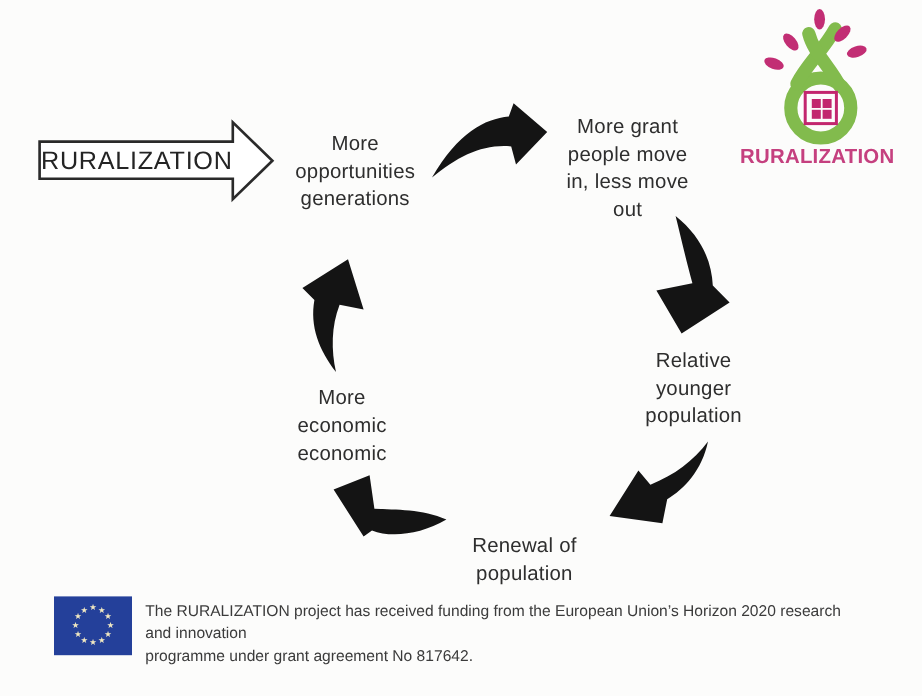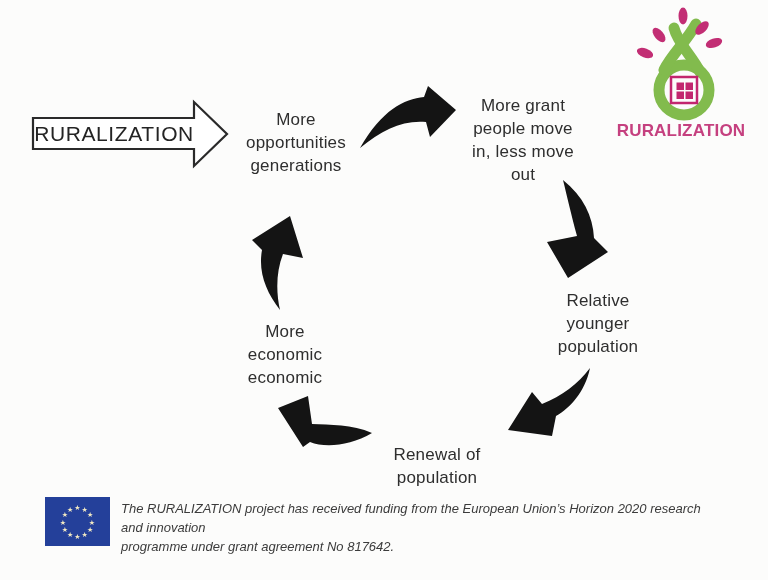--- a/index.html
+++ b/index.html
@@ -12,37 +12,37 @@
   .stage > svg{position:absolute;left:0;top:0;}
 
   
   .node{
     position:absolute;text-align:center;
     font-size:17px;line-height:23px;font-weight:500;
     color:#2e2e2e;letter-spacing:.2px;
   }
   .n1{left:234px;top:108px;width:124px;}
   .n2{left:451px;top:94px;width:144px;}
-  .n3{left:534px;top:289px;width:128px;}
+  .n3{left:514px;top:289px;width:128px;}
   .n4{left:374px;top:403px;width:126px;margin-top:40px;}
   .n5{left:228px;top:320px;width:114px;}
 
   
   .banner-text{font-size:21px;fill:#242424;letter-spacing:.6px;text-anchor:middle;}
   .banner-poly{fill:#ffffff;stroke:#2a2a2a;stroke-width:2.2;stroke-linejoin:miter;}
 
   
   .logo-text{font-size:17px;font-weight:bold;text-anchor:middle;letter-spacing:.2px;}
 
   
   .eu-flag{position:absolute;left:45px;top:497px;width:65px;height:49px;background:#24409a;}
   .star{position:absolute;font-size:7px;line-height:1;transform:translate(-50%,-50%);}
   .funding{
     position:absolute;left:121px;top:499px;width:605px;
-    font-style:italic;font-size:13px;line-height:19px;color:#3b3b3b;
+    font-size:13px;line-height:19px;color:#3b3b3b;
   }
 </style>
 </head>
 <body>
 
 <div class="stage">
 
   <svg width="768" height="580" viewBox="0 0 768 580">
 
     <g>

